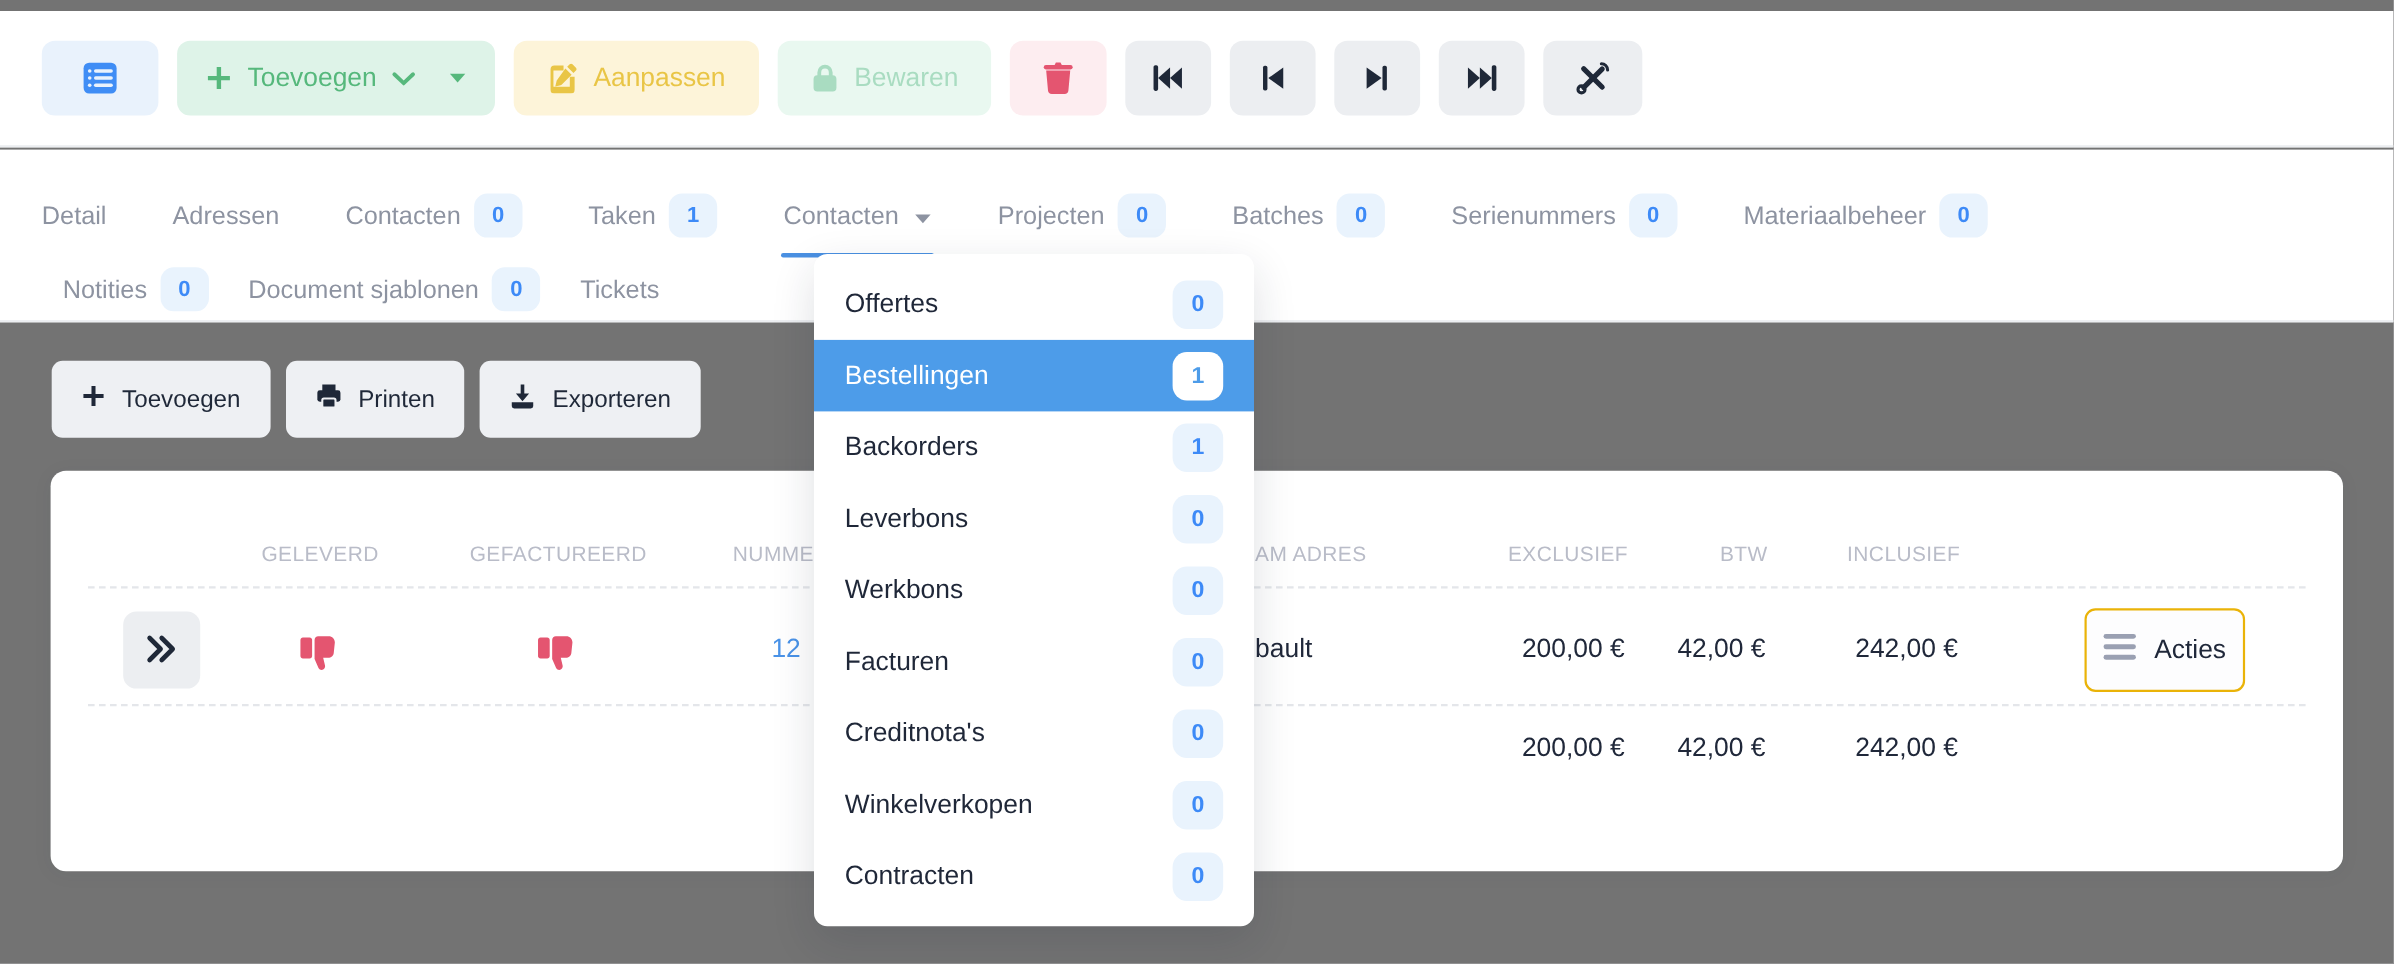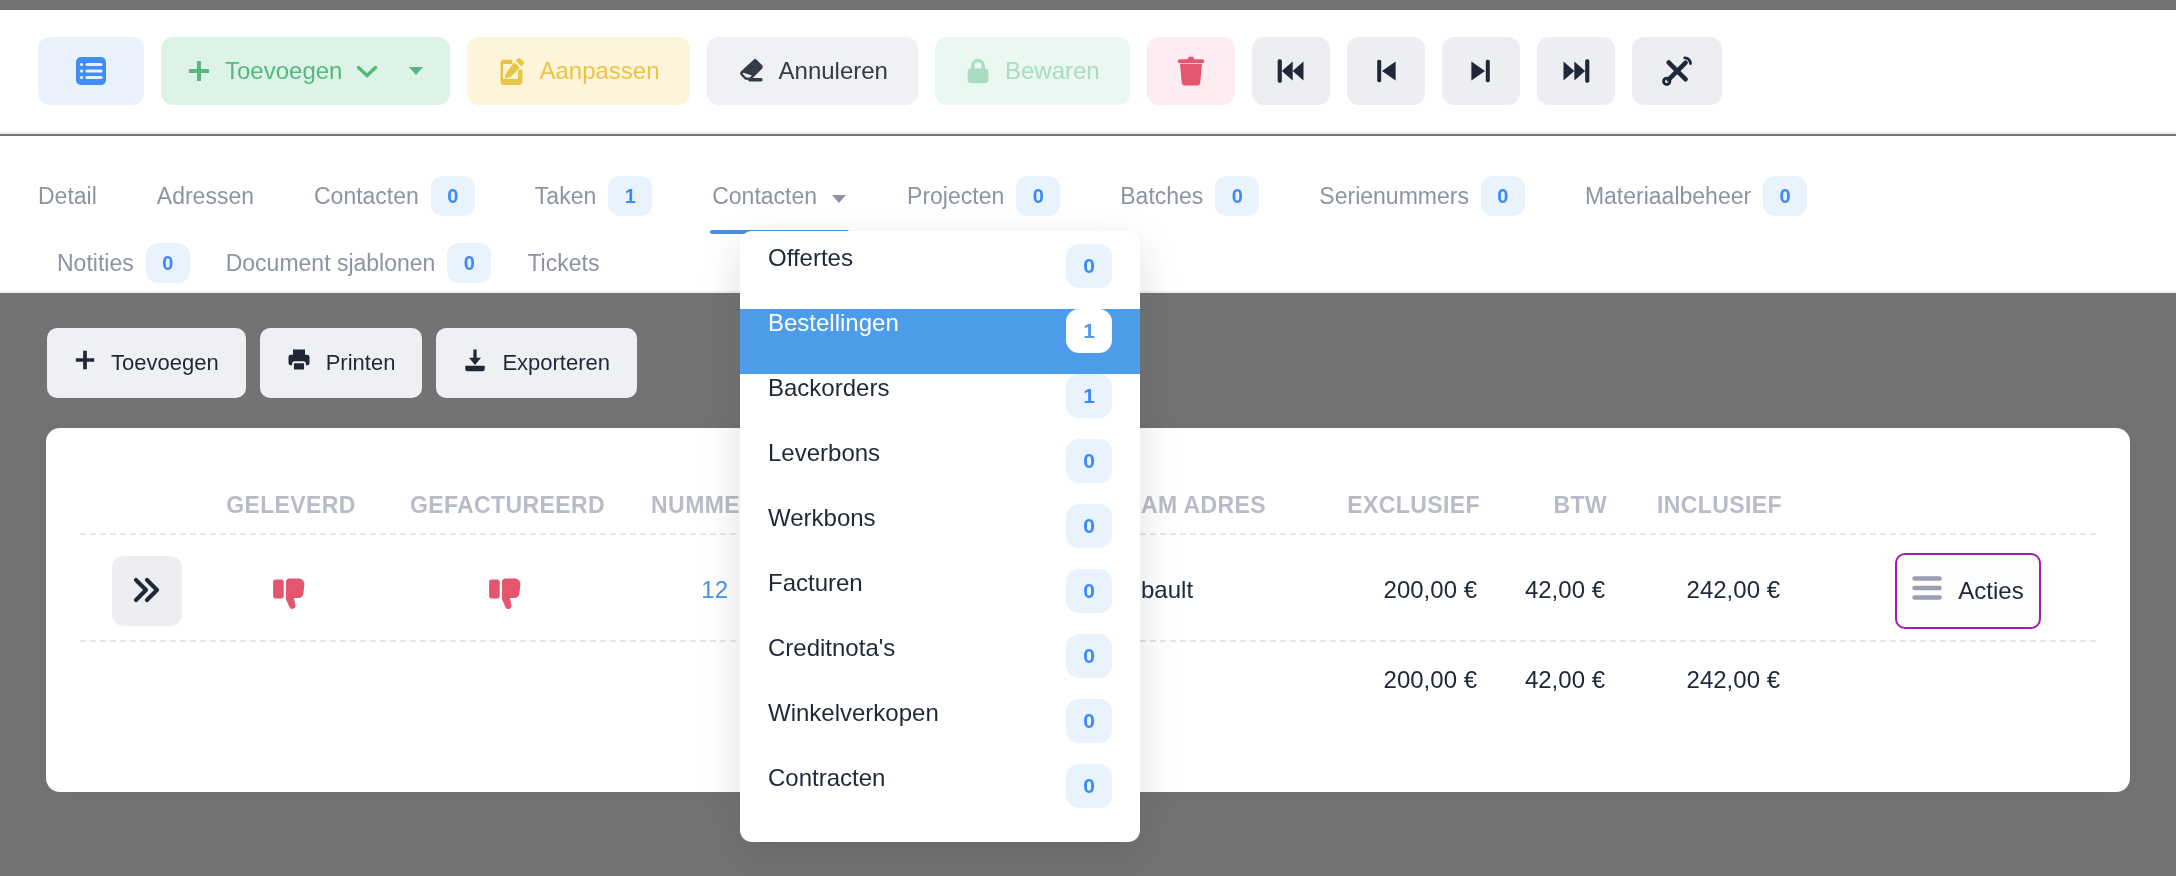--- a/index.html
+++ b/index.html
@@ -82,21 +82,21 @@
   }
 
   
   .card {
     position: absolute; left: 46px; top: 428px; width: 2084px; height: 364px;
     background: #ffffff; border-radius: 14px;
     box-shadow: 0 2px 18px rgba(40,50,70,0.05);
   }
   .th {
     position: absolute; top: 62px; height: 30px; line-height: 30px;
-    font-size: 23px; font-weight: bold; color: #b9bcc8; letter-spacing: 0.4px;
+    font-size: 19px; font-weight: normal; color: #b9bcc8; letter-spacing: 0.4px;
     white-space: nowrap;
   }
   .th-geleverd     { left: 176px; width: 138px; text-align: center; }
   .th-gefactureerd { left: 359px; width: 205px; text-align: center; }
   .th-nummer       { right: 1390px; text-align: center; }
   .th-naam         { left: 1095px; }
   .th-exclusief    { right: 650px; }
   .th-btw          { right: 523px; }
   .th-inclusief    { right: 348px; }
 
@@ -120,34 +120,34 @@
     position: absolute; left: 66px; top: 128px; width: 70px; height: 70px;
     background: #eceef1; border: none; border-radius: 12px;
     display: flex; align-items: center; justify-content: center; cursor: pointer;
   }
   .thumb { position: absolute; top: 146px; width: 38px; height: 38px; }
   .thumb-1 { left: 226px; }
   .thumb-2 { left: 442px; }
 
   .acties-btn {
     position: absolute; left: 1849px; top: 125px; width: 146px; height: 76px;
-    background: #fdfdfe; border: 2px solid #a21caf; border-radius: 10px;
+    background: #fdfdfe; border: 2px solid #eab308; border-radius: 10px;
     display: flex; align-items: center; justify-content: center; gap: 16px;
     font-size: 24px; color: #20283a; font-family: inherit; cursor: pointer;
   }
 
   
   .dropdown {
     position: absolute; left: 740px; top: 231px; width: 400px;
     background: #ffffff; border-radius: 12px;
     box-shadow: 0 14px 40px rgba(25,35,60,0.14);
     padding: 13px 0; z-index: 50;
   }
   .dd-item {
-    height: 65px; display: flex; align-items: flex-start;
+    height: 65px; display: flex; align-items: center;
     padding: 0 28px; font-size: 24px; color: #1f2738; cursor: pointer;
   }
   .dd-badge {
     margin-left: auto;
     background: #e9f3fd; color: #3d8af7;
     font-weight: bold; font-size: 21px;
     min-width: 46px; height: 44px; border-radius: 13px;
     display: inline-flex; align-items: center; justify-content: center;
     padding: 0 8px;
   }
@@ -199,29 +199,20 @@
     <button class="tbtn btn-edit">
       <span>
         <svg width="28" height="28" viewBox="0 0 32 32">
             <path fill="currentColor" d="M4 7a4 4 0 0 1 4-4h9.5v5H7v17h17V14.5h5V28a4 4 0 0 1-4 4H8a4 4 0 0 1-4-4z"></path>
             <path fill="currentColor" d="M26.8 1.6l3.6 3.6c.8.8.8 2.1 0 2.9l-2.6 2.6-6.5-6.5 2.6-2.6c.8-.8 2.1-.8 2.9 0zM19.4 5.9l6.5 6.5-10.4 10.4c-.3.3-.7.5-1.1.6l-5.5 1.3 1.3-5.5c.1-.4.3-.8.6-1.1z"></path>
           </svg>
       </span>
       <span>Aanpassen</span>
     </button>
 
-    <button class="tbtn btn-cancel">
-      <span>
-        <svg width="28" height="28" viewBox="0 0 32 32">
-            <path fill="currentColor" d="M18.6 3.4a3 3 0 0 1 4.2 0l5.8 5.8a3 3 0 0 1 0 4.2L16 26H9.5l-5.1-5.1a3 3 0 0 1 0-4.2zM7.3 18.1l-1 1 4.2 4.2h4.2l2.2-2.2z"></path>
-            <rect x="13" y="24" width="16" height="4" rx="1.5" fill="currentColor"></rect>
-          </svg>
-      </span>
-      <span>Annuleren</span>
-    </button>
 
     <button class="tbtn btn-save">
       <span>
         <svg width="26" height="28" viewBox="0 0 30 32">
             <rect x="3" y="13" width="24" height="17" rx="4" fill="currentColor"></rect>
             <path d="M9 14v-4a6 6 0 0 1 12 0v4" fill="none" stroke="currentColor" stroke-width="4"></path>
           </svg>
       </span>
       <span>Bewaren</span>
     </button>

